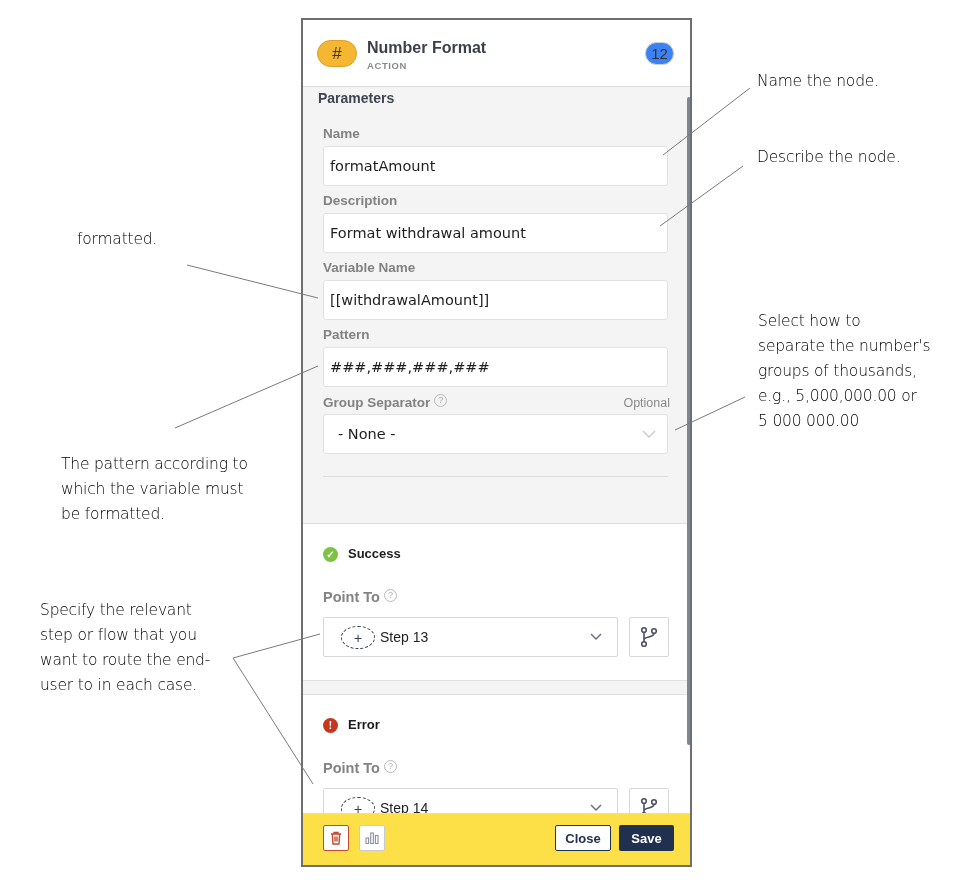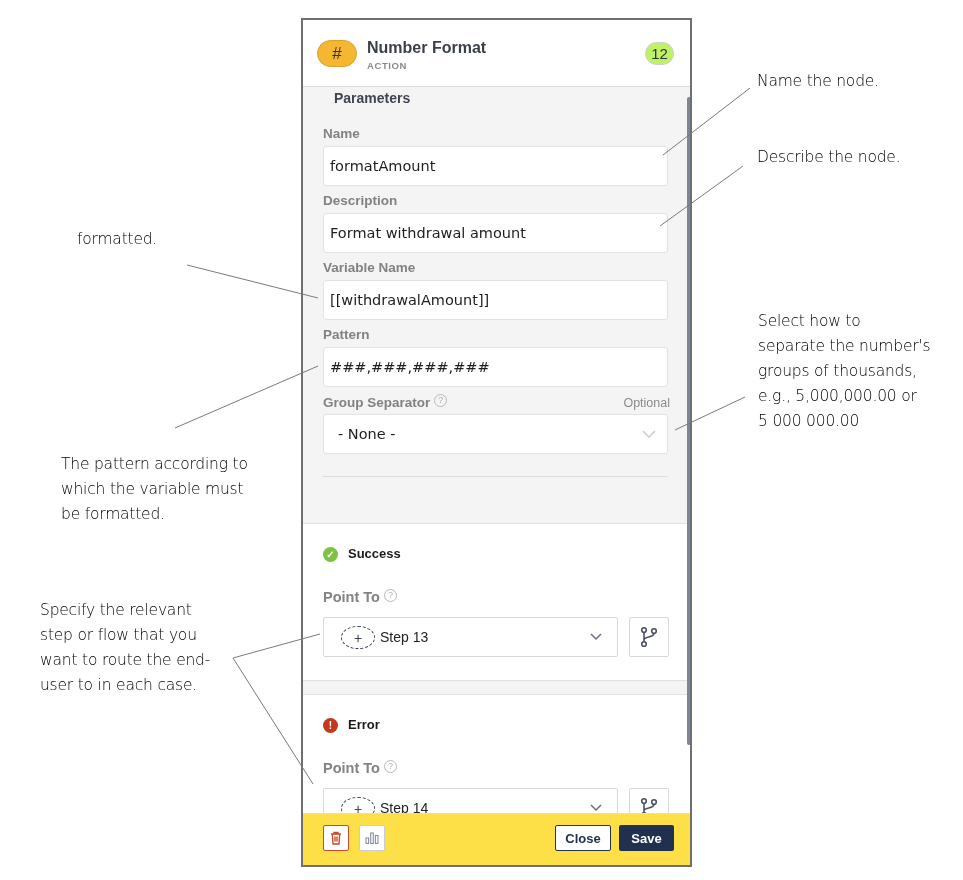--- a/index.html
+++ b/index.html
@@ -9,26 +9,26 @@
   
   .note { position: absolute; font-family: "DejaVu Sans", sans-serif; font-size: 15.5px; line-height: 25px; color: #000000; font-weight: 300; letter-spacing: -0.2px; }
   .leader { position: absolute; left: 0; top: 0; width: 963px; height: 880px; pointer-events: none; }
 
   
   .panel { position: absolute; left: 301px; top: 18px; width: 391px; height: 849px; border: 2px solid #6f6f6f; background: #f4f4f4; overflow: hidden; }
   .head { position: absolute; left: 0; top: 0; width: 387px; height: 67px; background: #fff; border-bottom: 1px solid #dcdcdc; }
   .badge { position: absolute; left: 14px; top: 20px; width: 40px; height: 27px; border-radius: 14px; background: #f5b731; border: 1px solid #d9a02a; display: flex; align-items: center; justify-content: center; font-size: 17px; color: #333; }
   .title { position: absolute; left: 64px; top: 19px; font-size: 16px; font-weight: bold; color: #3a3f4a; }
   .subtitle { position: absolute; left: 64px; top: 40px; font-size: 9.5px; font-weight: bold; color: #8a8a8a; letter-spacing: 0.6px; }
-  .count { position: absolute; right: 16px; top: 22px; width: 29px; height: 23px; border: 1px solid #cfcfcf; border-radius: 12px; background: #bef264; font-size: 15px; color: #333; display: flex; align-items: center; justify-content: center; }
+  .count { position: absolute; right: 16px; top: 22px; width: 29px; height: 23px; border: 1px solid #cfcfcf; border-radius: 12px; background: #3b82f6; font-size: 15px; color: #333; display: flex; align-items: center; justify-content: center; }
 
   .scroll { position: absolute; left: 0; top: 67px; width: 387px; height: 726px; overflow: hidden; }
   .scrollbar { position: absolute; left: 384px; top: 78px; width: 4px; height: 648px; background: #7d8597; border-radius: 2px; }
 
-  .section-head { position: absolute; left: 16px; width: 451px; height: 28px; }
+  .section-head { position: absolute; left: 0; width: 451px; height: 28px; }
   .section-title { position: absolute; left: 15px; top: 3px; font-size: 14px; font-weight: bold; color: #3f4450; }
   .chev-up { position: absolute; right: 20px; top: 6px; width: 12px; height: 10px; }
 
   .lbl { position: absolute; left: 20px; font-size: 13.5px; font-weight: bold; color: #828282; }
   .input { position: absolute; left: 20px; width: 345px; height: 40px; background: #fff; border: 1px solid #e2e2e2; border-radius: 3px; padding: 0 6px; display: flex; align-items: center; font-family: "DejaVu Sans", sans-serif; font-size: 14.5px; color: #1e1e1e; }
   .help { display: inline-block; width: 13px; height: 13px; border: 1px solid #b9b9b9; border-radius: 50%; font-size: 9px; color: #b0b0b0; text-align: center; line-height: 11px; font-weight: normal; vertical-align: 4px; margin-left: 4px; }
   .optional { position: absolute; right: 20px; font-size: 12.5px; color: #8a8a8a; }
   .select-chev { position: absolute; right: 10px; top: 13px; width: 16px; height: 12px; }
   .divider { position: absolute; left: 20px; width: 345px; height: 1px; background: #dcdcdc; }
 

